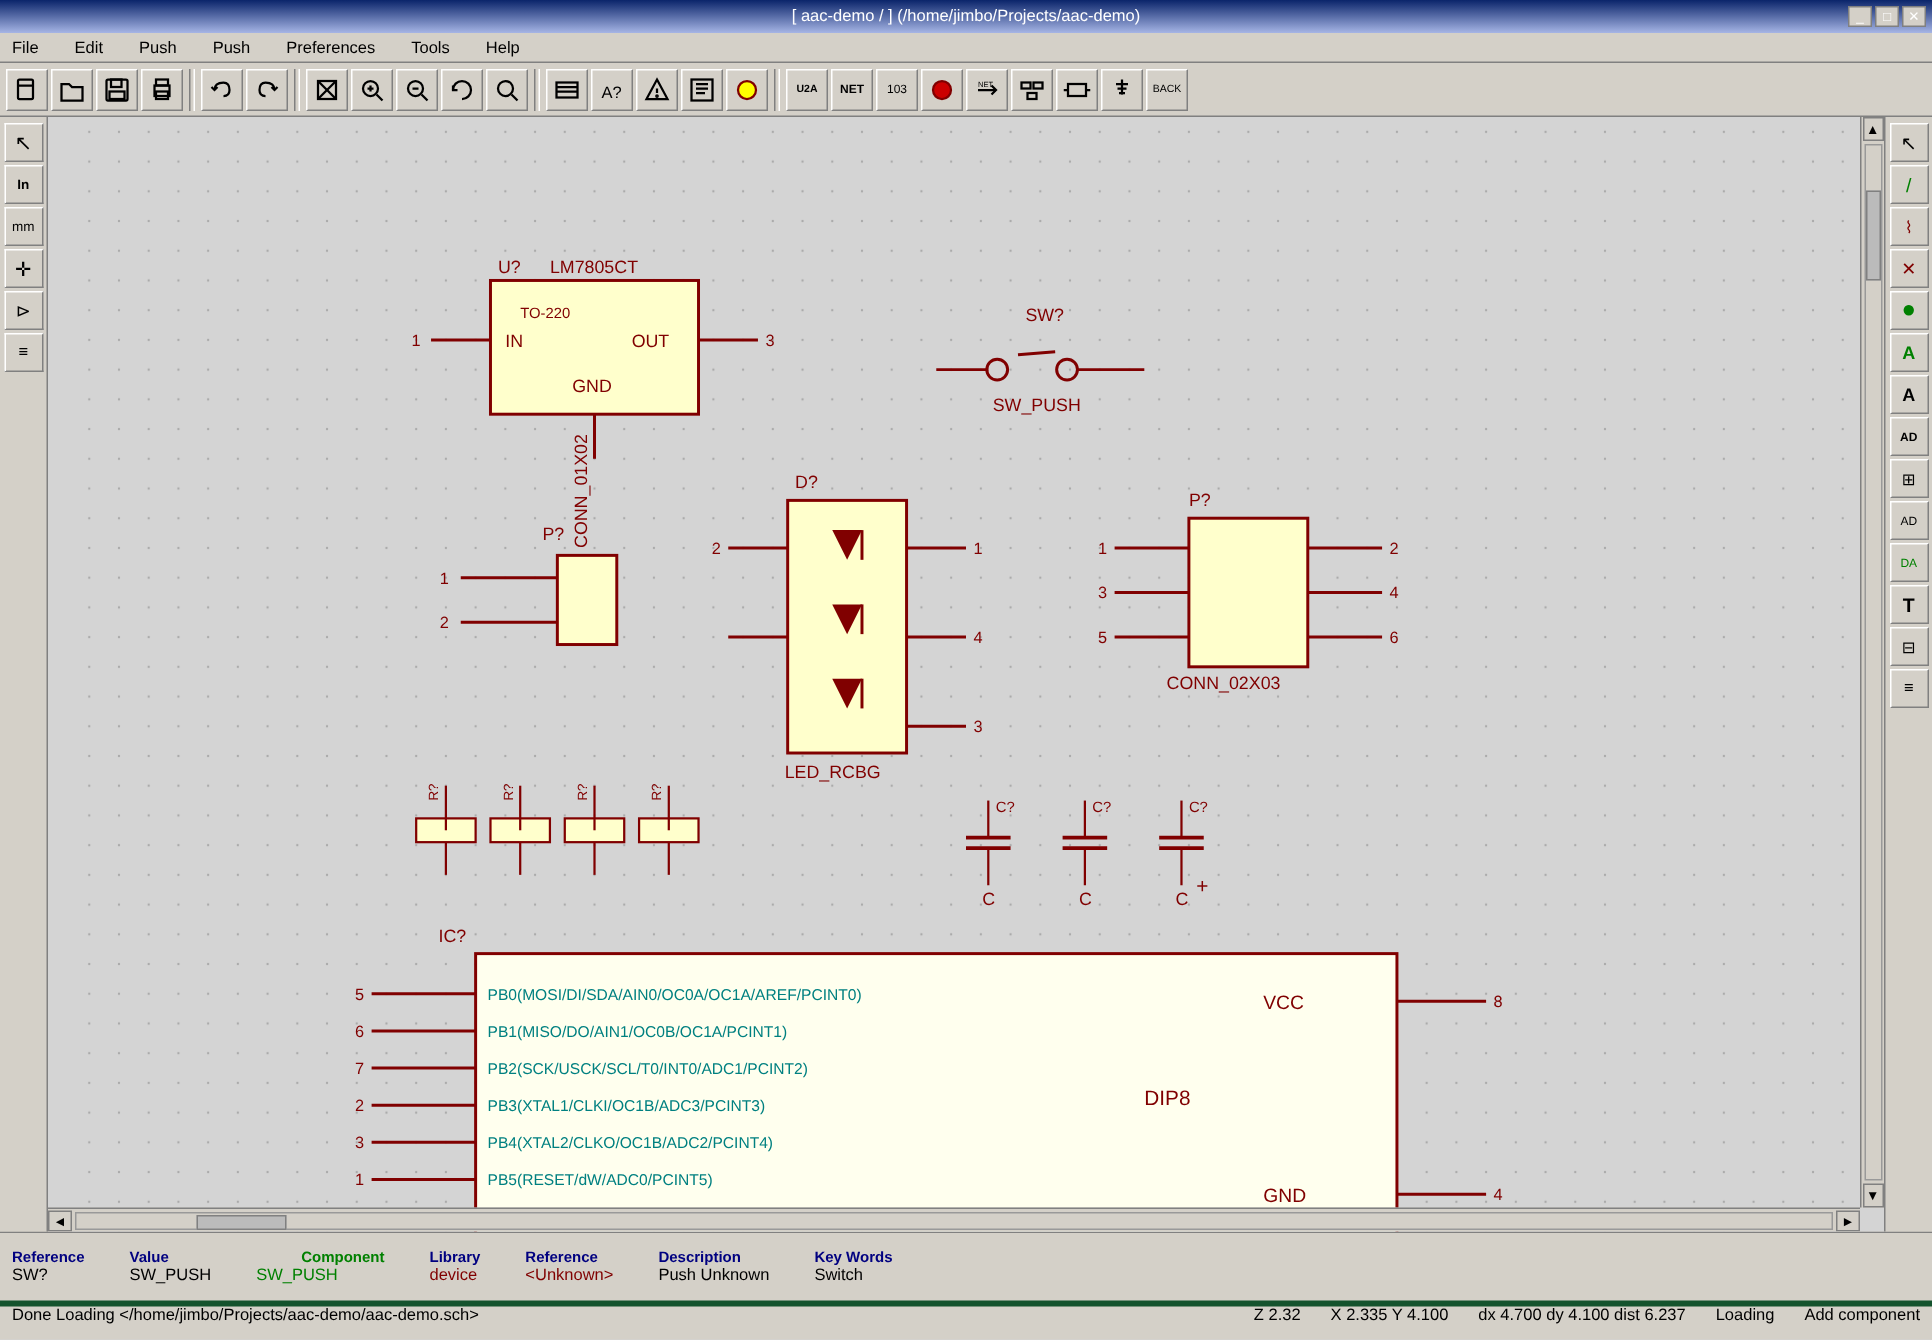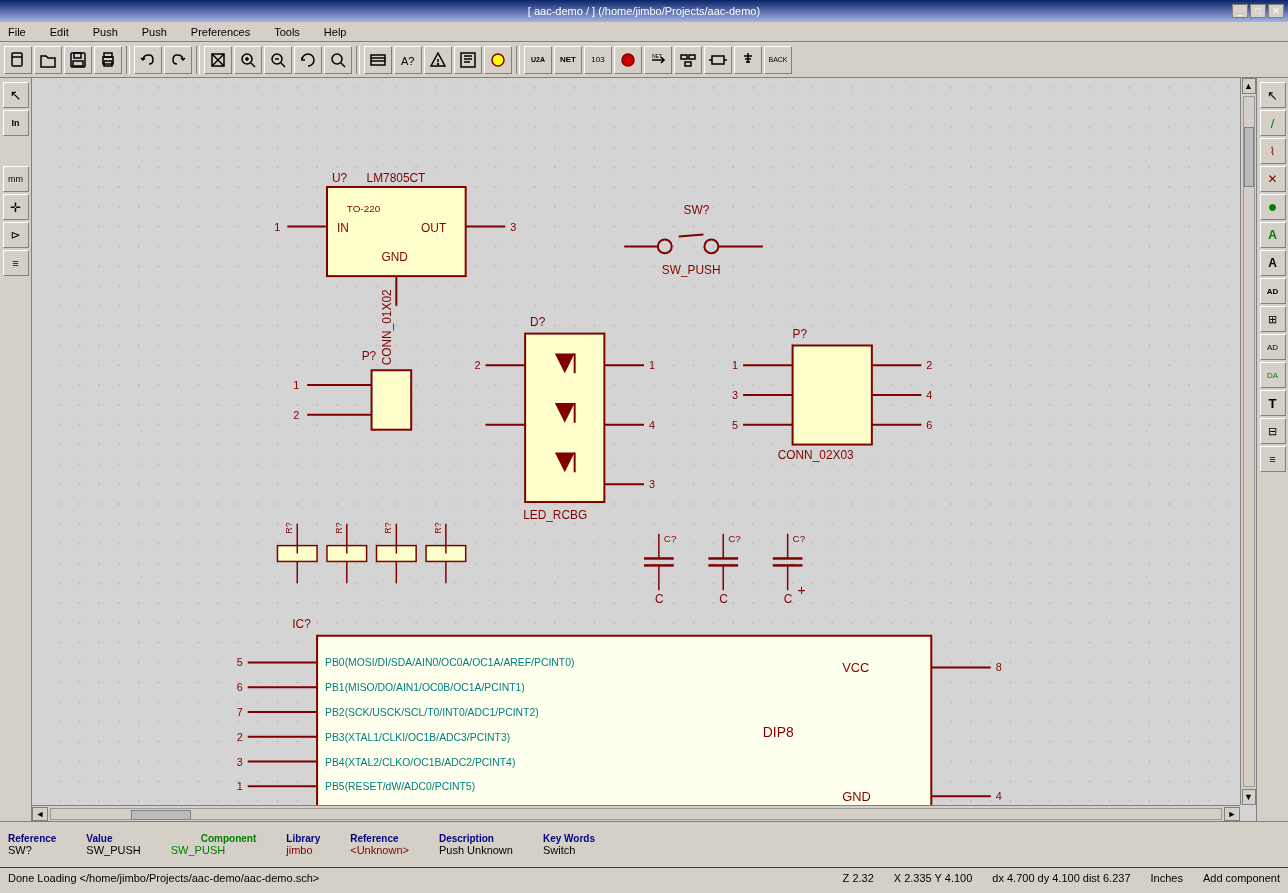--- a/index.html
+++ b/index.html
@@ -389,21 +389,21 @@
   </div>
 
   <div class="tb-btn" style="font-size:7px;">BACK</div>
 </div>
 
 <div id="main-area" style="display:flex; height: calc(893px - 22px - 20px - 36px - 26px - 20px - 26px); position: relative;">
 
   <div id="left-toolbar">
     <div class="lt-btn" style="font-size:14px;">↖</div>
     <div class="lt-btn" style="font-size:9px; font-weight:bold;">In</div>
-    <div class="lt-btn" style="font-size:9px;margin-top:28px;">mm</div>
+    <div class="lt-btn" style="font-size:9px;">mm</div>
     <div class="lt-btn" style="font-size:13px;">✛</div>
     <div class="lt-btn" style="font-size:12px;">⊳</div>
     <div class="lt-btn" style="font-size:11px;">≡</div>
   </div>
 
   <div id="canvas-area" style="flex:1; position:relative; overflow:hidden; background:#d4d4d4;">
 
     <svg id="schematic-svg" viewBox="0 0 1200 750" xmlns="http://www.w3.org/2000/svg">
 
       <defs>
@@ -666,37 +666,37 @@
   <div class="comp-field">
     <span class="comp-label">Value</span>
     <span class="comp-value">SW_PUSH</span>
   </div>
   <div class="comp-field">
     <span class="comp-label green" style="color:#008000;margin-left:30px;">Component</span>
     <span class="comp-value green" style="color:#008000;">SW_PUSH</span>
   </div>
   <div class="comp-field">
     <span class="comp-label">Library</span>
-    <span class="comp-value" style="color:#800000;">jimbo</span>
+    <span class="comp-value" style="color:#800000;">device</span>
   </div>
   <div class="comp-field">
     <span class="comp-label">Reference</span>
     <span class="comp-value" style="color:#800000;">&lt;Unknown&gt;</span>
   </div>
   <div class="comp-field">
     <span class="comp-label">Description</span>
     <span class="comp-value">Push Unknown</span>
   </div>
   <div class="comp-field">
     <span class="comp-label">Key Words</span>
     <span class="comp-value">Switch</span>
   </div>
 </div>
 
-<div id="status-bar" style="height:20px; background:#d4d0c8; border-top:1px solid #14532d; display:flex; align-items:center; padding:0 8px; font-size:11px; gap:20px;">
+<div id="status-bar" style="height:20px; background:#d4d0c8; border-top:4px solid #14532d; display:flex; align-items:flex-start; padding:0 8px; font-size:11px; gap:20px;">
   <span>Done Loading &lt;/home/jimbo/Projects/aac-demo/aac-demo.sch&gt;</span>
   <span style="flex:1"></span>
   <span>Z 2.32</span>
   <span>X 2.335 Y 4.100</span>
   <span>dx 4.700 dy 4.100 dist 6.237</span>
-  <span>Inches</span>
+  <span>Loading</span>
   <span>Add component</span>
 </div>
 
 </body></html>

